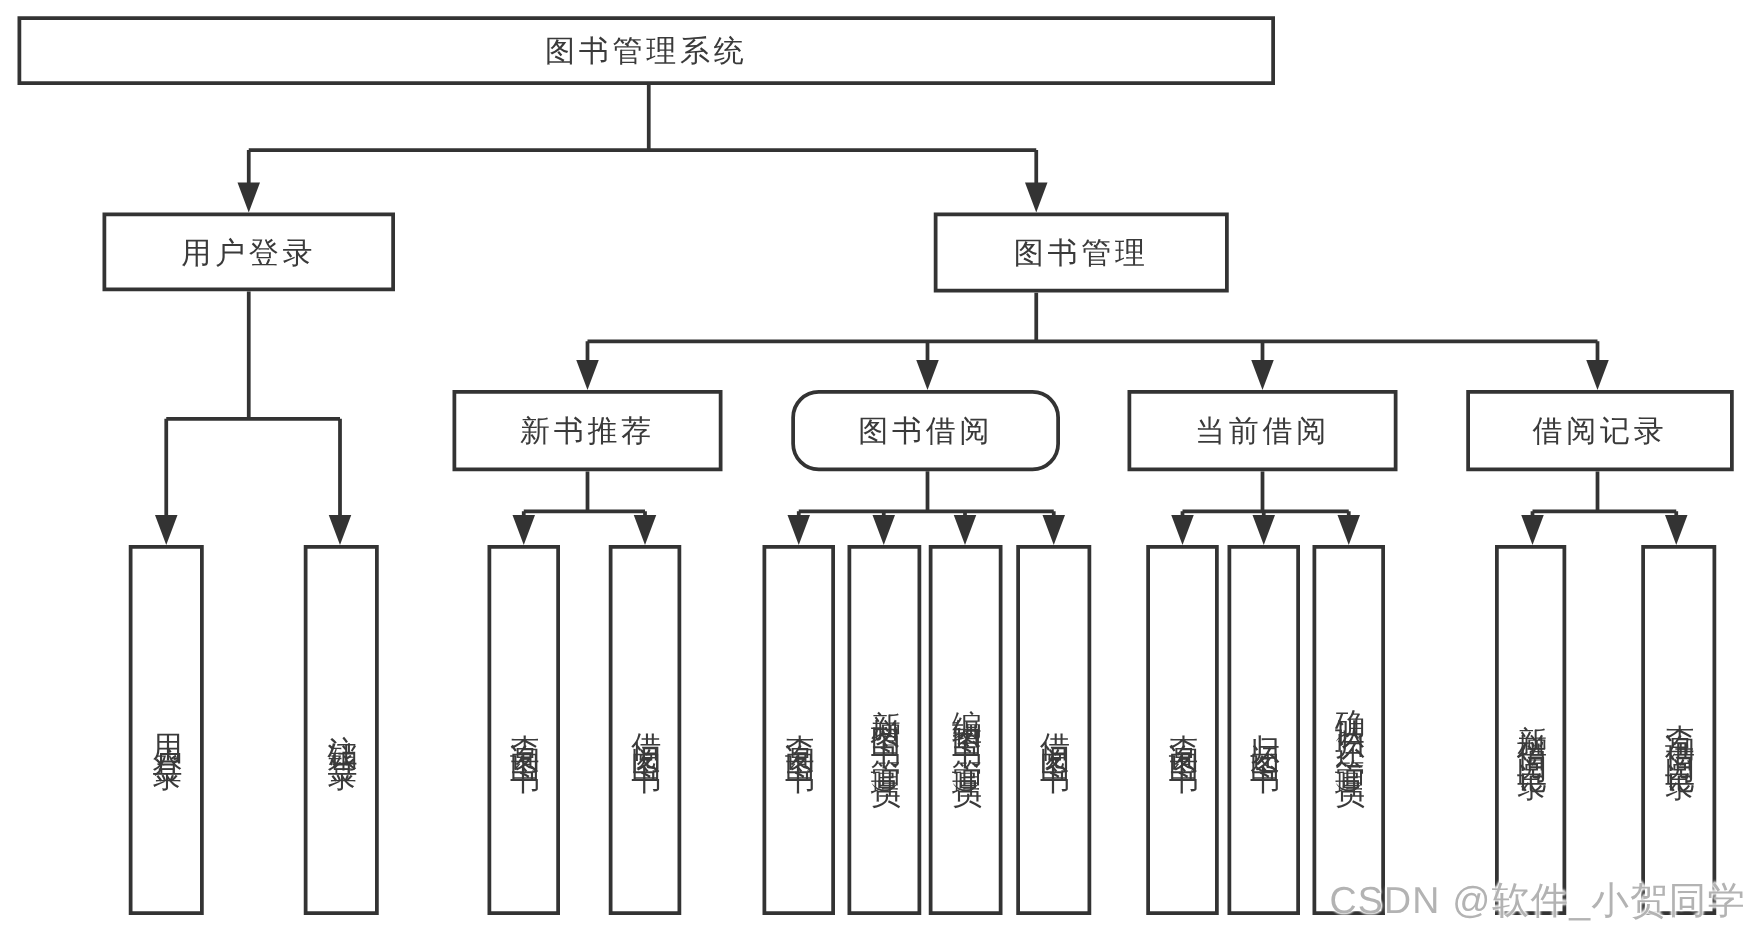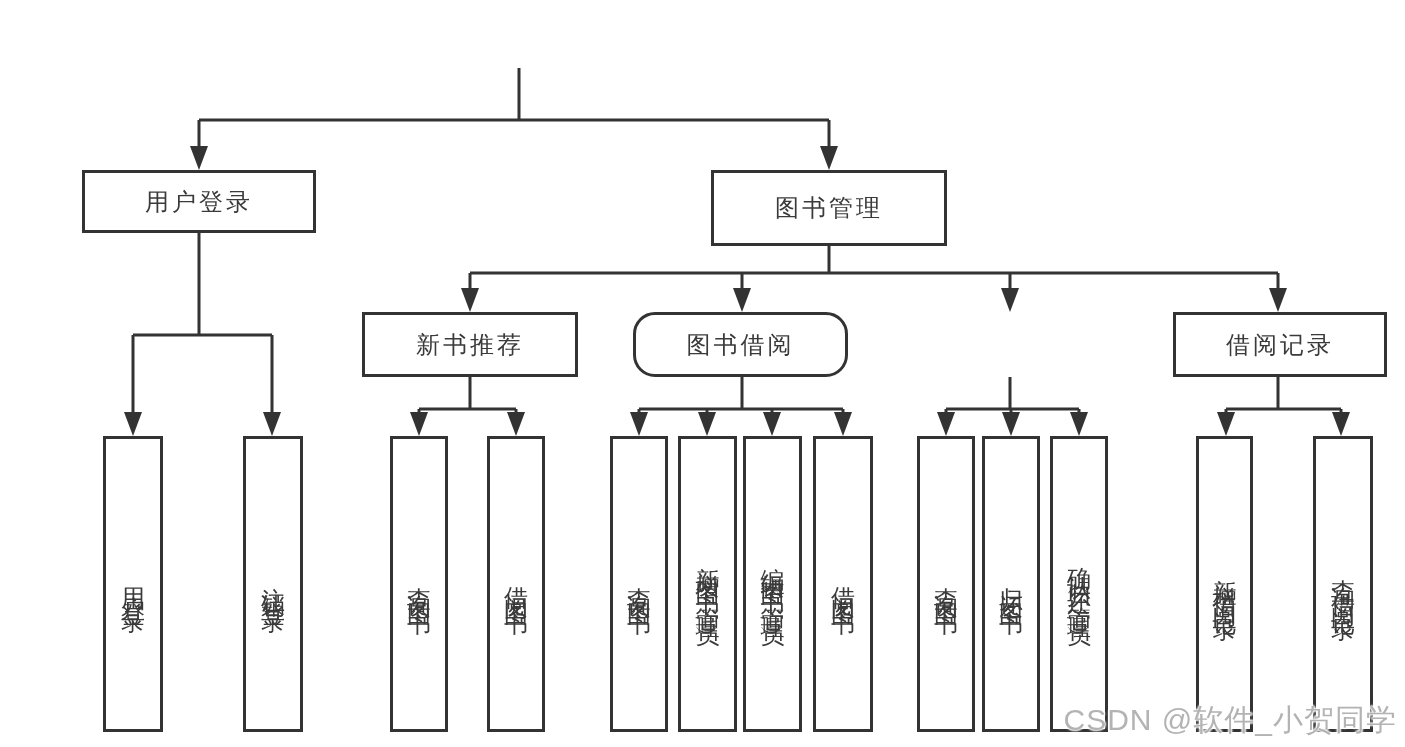--- a/index.html
+++ b/index.html
@@ -40,21 +40,21 @@
     text-orientation: mixed;
     letter-spacing: 8px;
     line-height: 1;
     white-space: nowrap;
   }
 
   
   .n-root            { left: 14px;   top: 13px;  width: 1006px; height: 55px; }
   
   .n-user-login      { left: 82px;   top: 170px; width: 234px;  height: 63px; }
-  .n-book-mgmt       { left: 711px;  top: 170px; width: 236px;  height: 76px; }
+  .n-book-mgmt       { left: 747px;  top: 170px; width: 236px;  height: 64px; }
   
   .n-new-book-rec    { left: 362px;  top: 312px; width: 216px;  height: 65px; }
   .n-book-borrow     { left: 633px;  top: 312px; width: 215px;  height: 65px; border-radius: 22px; }
   .n-current-borrow  { left: 902px;  top: 312px; width: 216px;  height: 65px; }
   .n-borrow-records  { left: 1173px; top: 312px; width: 214px;  height: 65px; }
   
   .lv4 { top: 436px; height: 296px; }
   .n-ul-login        { left: 103px;  width: 60px; }
   .n-ul-logout       { left: 243px;  width: 60px; }
   .n-nbr-query       { left: 390px;  width: 58px; }
@@ -116,33 +116,39 @@
       <polygon points="763,412 781,412 772,436"></polygon>
       <polygon points="834,412 852,412 843,436"></polygon>
       <polygon points="937,412 955,412 946,436"></polygon>
       <polygon points="1002,412 1020,412 1011,436"></polygon>
       <polygon points="1070,412 1088,412 1079,436"></polygon>
       <polygon points="1217,412 1235,412 1226,436"></polygon>
       <polygon points="1332,412 1350,412 1341,436"></polygon>
     </g>
   </svg>
 
+  <div class="node hbox n-root">
+    <span>图书管理系统</span>
+  </div>
 
   <div class="node hbox n-user-login">
     <span>用户登录</span>
   </div>
   <div class="node hbox n-book-mgmt">
     <span>图书管理</span>
   </div>
 
   <div class="node hbox n-new-book-rec">
     <span>新书推荐</span>
   </div>
   <div class="node hbox n-book-borrow">
     <span>图书借阅</span>
+  </div>
+  <div class="node hbox n-current-borrow">
+    <span>当前借阅</span>
   </div>
   <div class="node hbox n-borrow-records">
     <span>借阅记录</span>
   </div>
 
   <div class="node vbox lv4 n-ul-login">
     <span>用户登录</span>
   </div>
   <div class="node vbox lv4 n-ul-logout">
     <span>注销登录</span>

